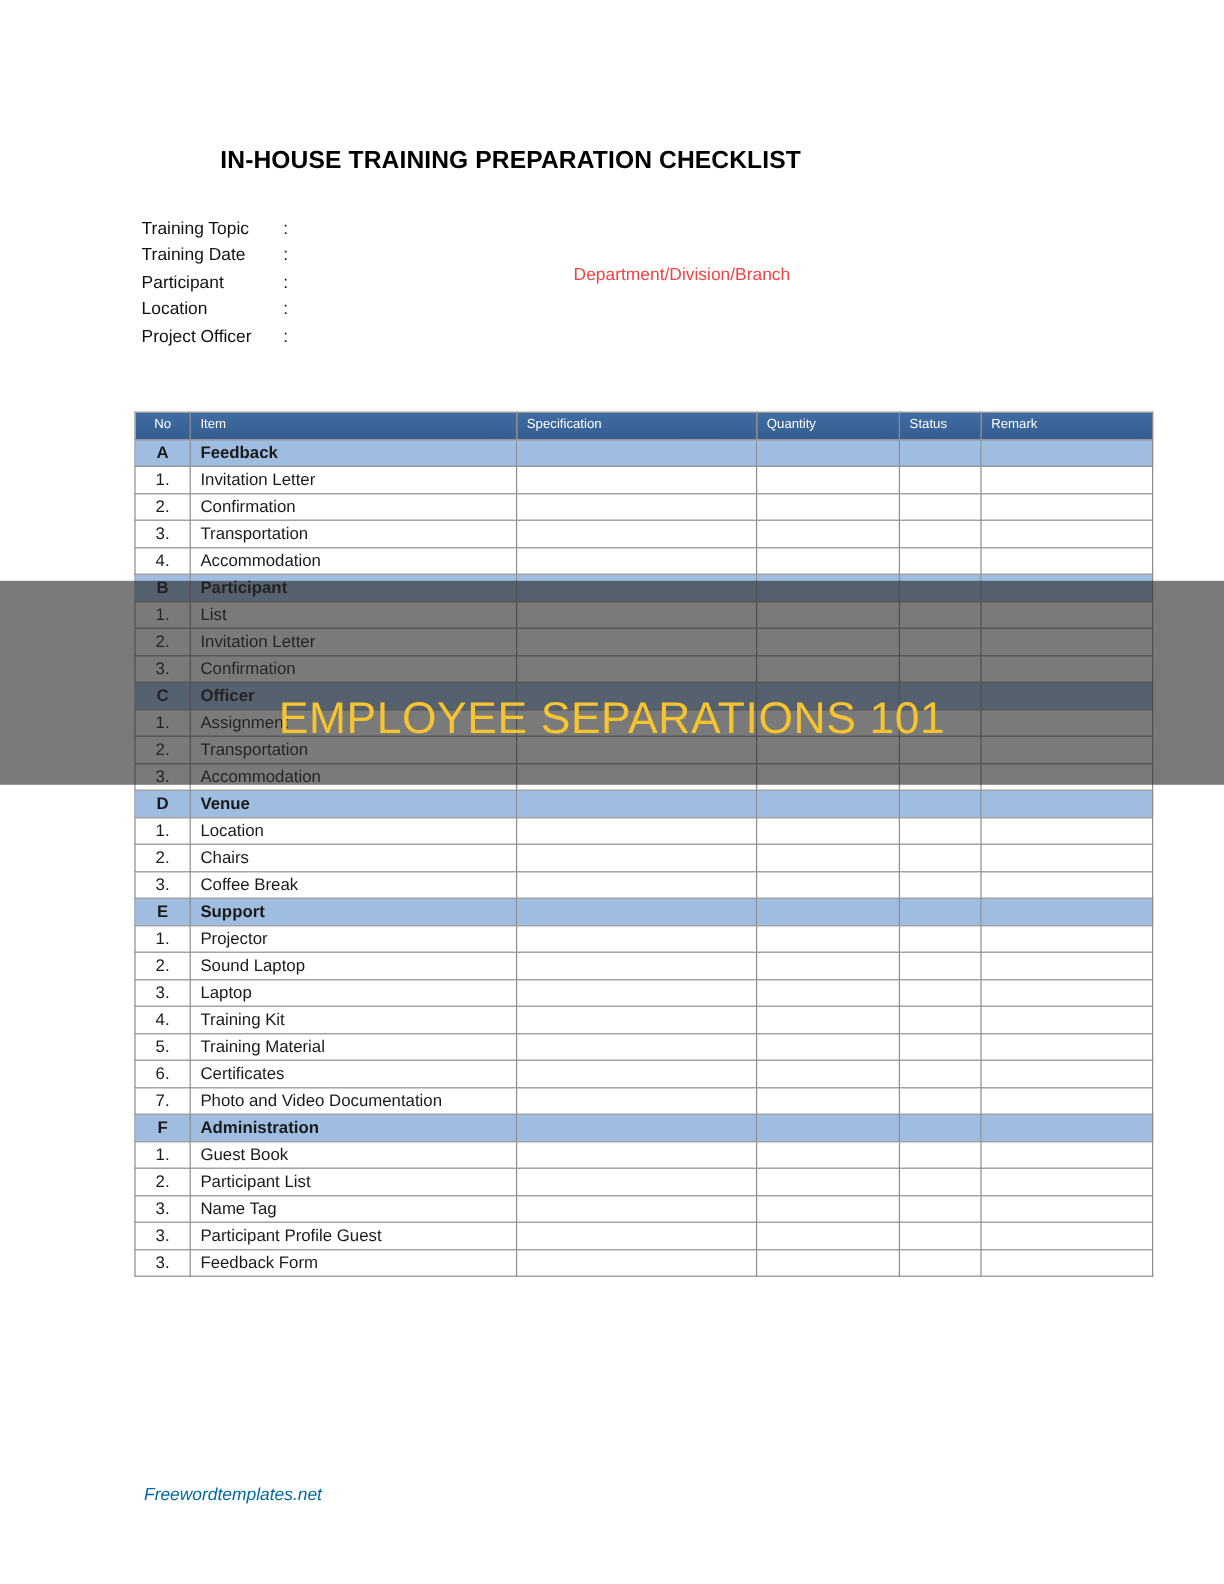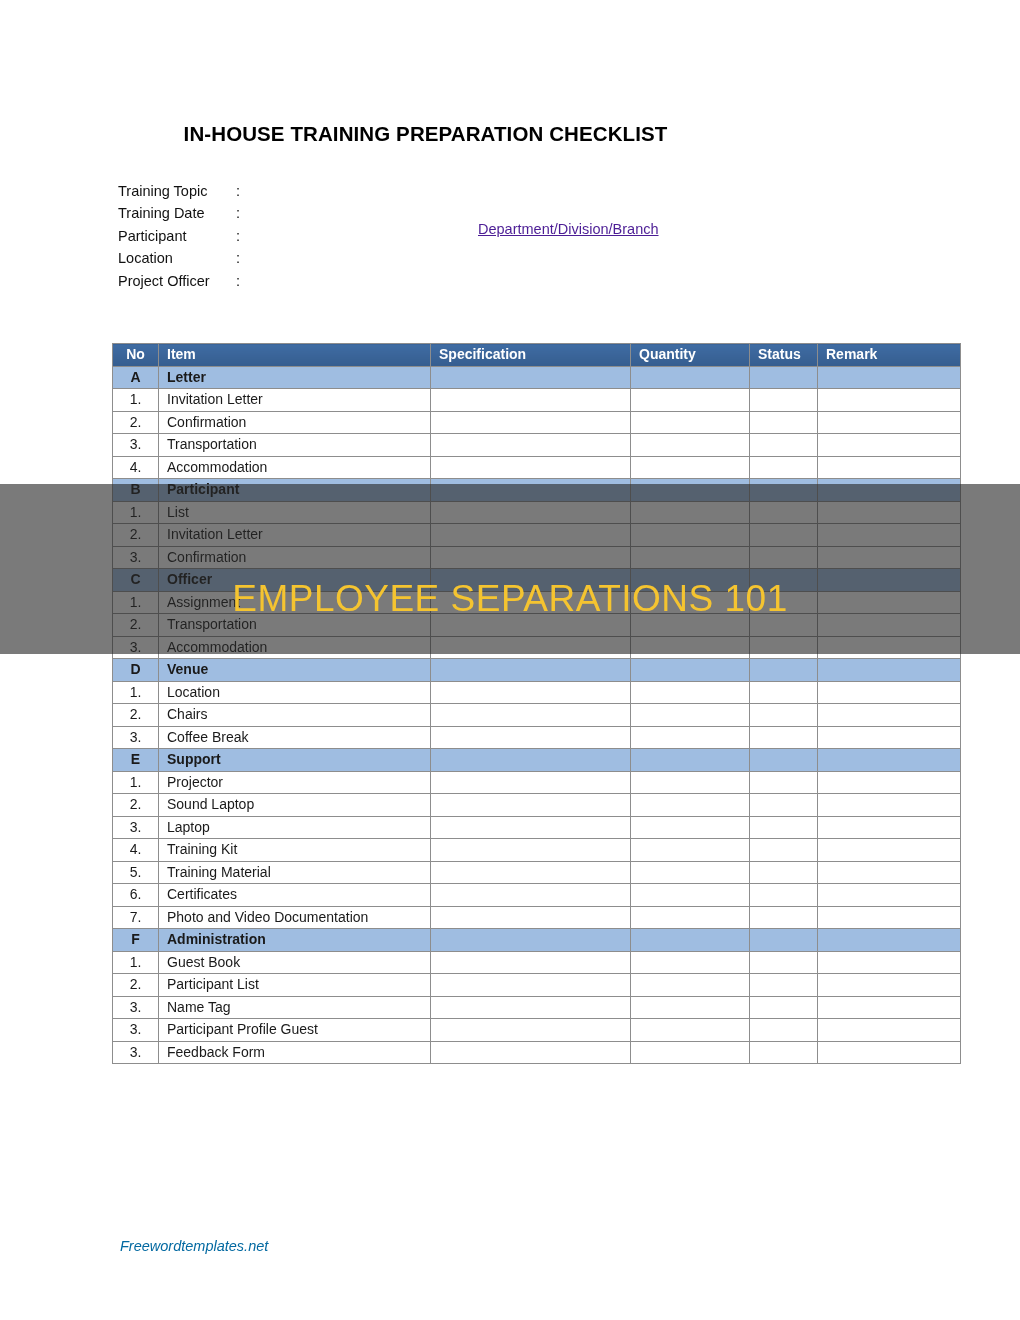--- a/index.html
+++ b/index.html
@@ -56,23 +56,22 @@
     width: 20px;
   }
   .info-value {
     white-space: nowrap;
   }
   .info-note {
     position: absolute;
     left: 478px;
     top: 221px;
     font-size: 14.5px;
-    color: #4c1d95;
+    color: #ef4444;
     white-space: nowrap;
-    text-decoration: underline;
   }
 
   
   .checklist-wrap {
     position: absolute;
     left: 112px;
     top: 343px;
     width: 848px;
   }
   table.checklist {
@@ -91,22 +90,22 @@
   col.c-no      { width: 46px; }
   col.c-item    { width: 272px; }
   col.c-spec    { width: 200px; }
   col.c-qty     { width: 119px; }
   col.c-status  { width: 68px; }
   col.c-remark  { width: 143px; }
 
   thead th {
     background: linear-gradient(to bottom, #3f6ca3 0%, #355d8f 100%);
     color: #ffffff;
-    font-weight: bold;
-    font-size: 14px;
+    font-weight: normal;
+    font-size: 11px;
     text-align: left;
     border-color: #2c4f78;
     height: 24px;
   }
   thead th.th-no { text-align: center; }
   thead th span, tbody td span { display: inline-block; }
 
   th .pad, td .pad { padding-left: 8px; }
 
   tbody td.cell-no {
@@ -227,21 +226,21 @@
           <th><span class="pad">Item</span></th>
           <th><span class="pad">Specification</span></th>
           <th><span class="pad">Quantity</span></th>
           <th><span class="pad">Status</span></th>
           <th><span class="pad">Remark</span></th>
         </tr>
       </thead>
       <tbody id="checklist-body">
           <tr class="section-row">
             <td class="cell-no">A</td>
-            <td class="cell-item">Letter</td>
+            <td class="cell-item">Feedback</td>
             <td></td>
             <td></td>
             <td></td>
             <td></td>
           </tr>
           <tr class="item-row">
             <td class="cell-no">1.</td>
             <td class="cell-item">Invitation Letter</td>
             <td></td>
             <td></td>

